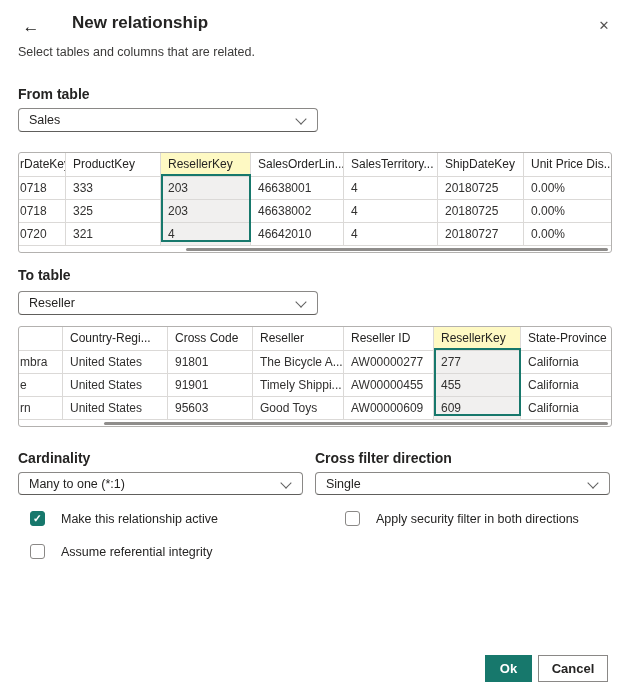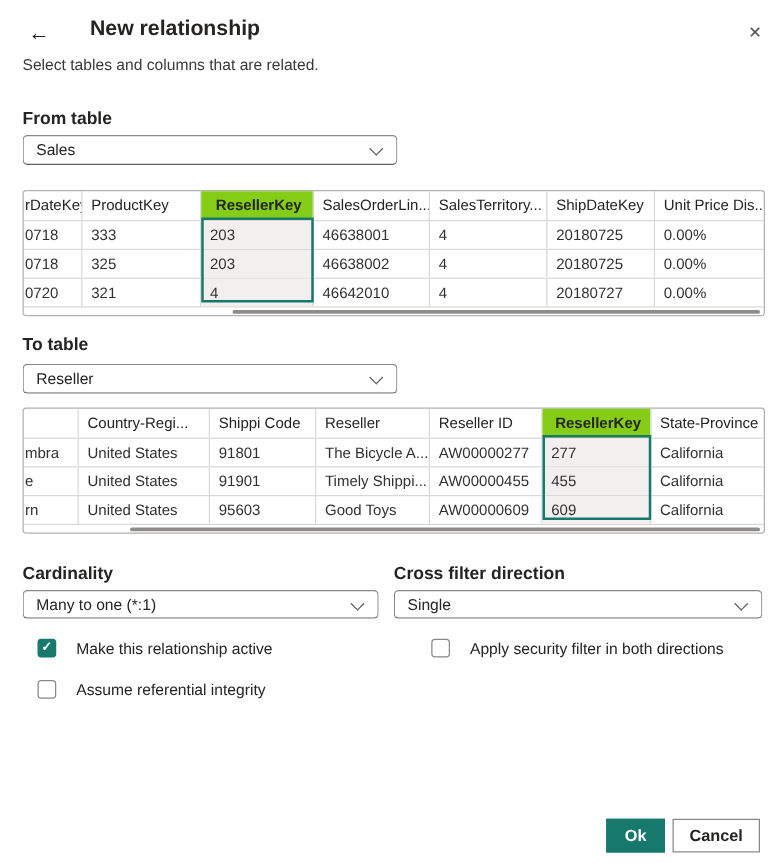--- a/index.html
+++ b/index.html
@@ -32,21 +32,21 @@
     border-right:1px solid #dbd9d7;overflow:hidden;white-space:nowrap;cursor:pointer;}
   .grow.hdr .gcell{color:#252423;line-height:23px;}
   .gcell.last{border-right:none;flex:1;}
   .gcell.clip{padding-left:3px;text-indent:-2px;}
   
   .t1 .c0{width:47px}.t1 .c1{width:95px}.t1 .c2{width:90px}.t1 .c3{width:93px}
   .t1 .c4{width:94px}.t1 .c5{width:86px}.t1 .c6{width:87px}
   
   .t2 .c0{width:44px}.t2 .c1{width:105px}.t2 .c2{width:85px}.t2 .c3{width:91px}
   .t2 .c4{width:90px}.t2 .c5{width:87px}.t2 .c6{width:90px}
-  .selhdr{background:#84cc16;font-weight:700;color:#1b1a19;text-align:center;}
+  .selhdr{background:#fef9c3;font-weight:400;color:#1b1a19;}
   .selc{background:#f1f0ef;}
   .sel-overlay{position:absolute;box-sizing:border-box;border:2px solid #17786c;pointer-events:none;}
   .hscroll{position:relative;height:6px;}
   .hthumb{position:absolute;top:2px;height:3px;border-radius:3px;background:#8f8d8b;cursor:pointer;}
 
   
   .cb-row{position:absolute;display:flex;align-items:center;gap:16px;cursor:pointer;}
   .cb{box-sizing:border-box;width:15px;height:15px;border:1px solid #8a8886;border-radius:3px;background:#fff;
     display:flex;align-items:center;justify-content:center;flex:none;}
   .cb.checked{background:#17786c;border-color:#17786c;}
@@ -121,21 +121,21 @@
   <div class="sec-label" style="left:18px;top:267px;">To table</div>
   <div class="dropdown" style="left:18px;top:291px;width:300px;height:24px;">
     <span class="dd-text">Reseller</span>
     <span class="chev"></span>
   </div>
 
   <div class="grid t2" style="left:18px;top:326px;">
     <div class="grow hdr">
       <div class="gcell c0"></div>
       <div class="gcell c1">Country-Regi...</div>
-      <div class="gcell c2">Shippi Code</div>
+      <div class="gcell c2">Cross Code</div>
       <div class="gcell c3">Reseller</div>
       <div class="gcell c4">Reseller ID</div>
       <div class="gcell c5 selhdr">ResellerKey</div>
       <div class="gcell c6 last">State-Province</div>
     </div>
     <div class="grow">
       <div class="gcell c0 clip">mbra</div>
       <div class="gcell c1">United States</div>
       <div class="gcell c2">91801</div>
       <div class="gcell c3">The Bicycle A...</div>

